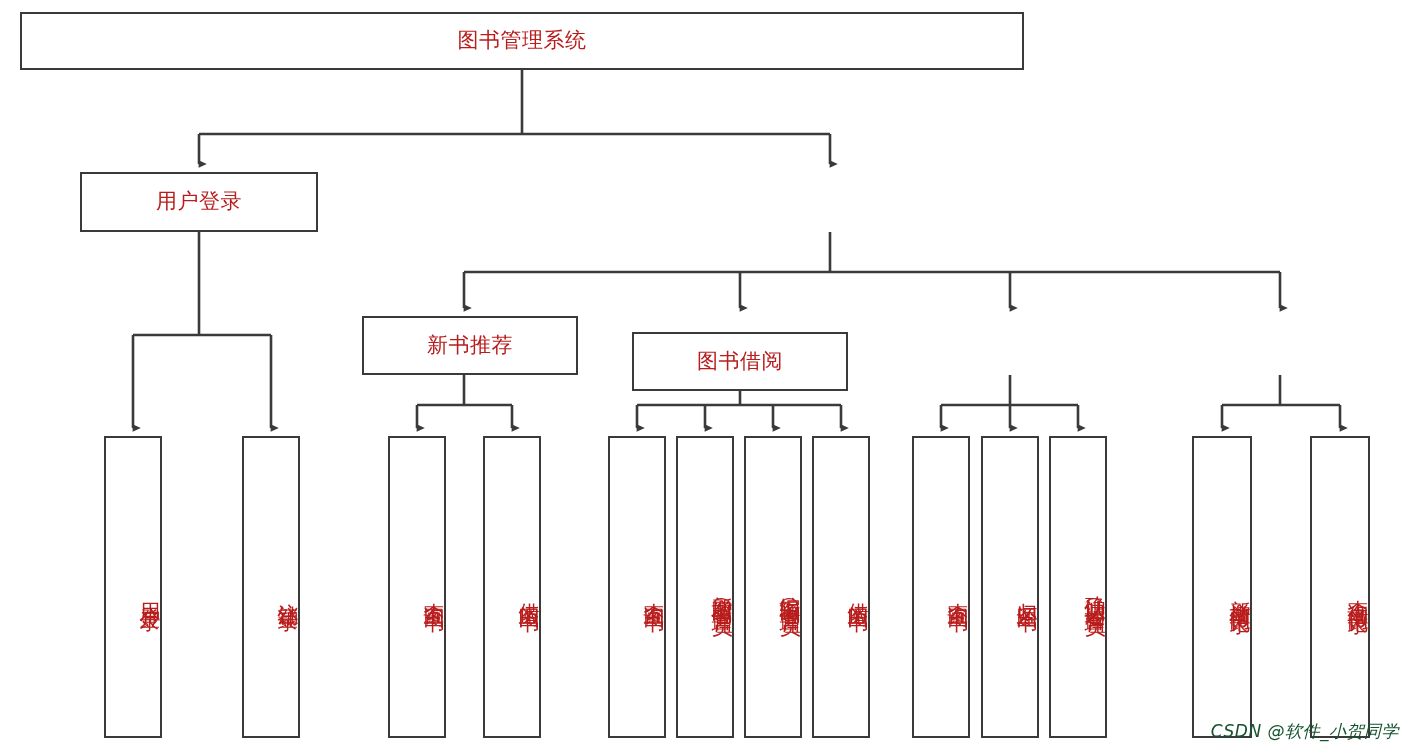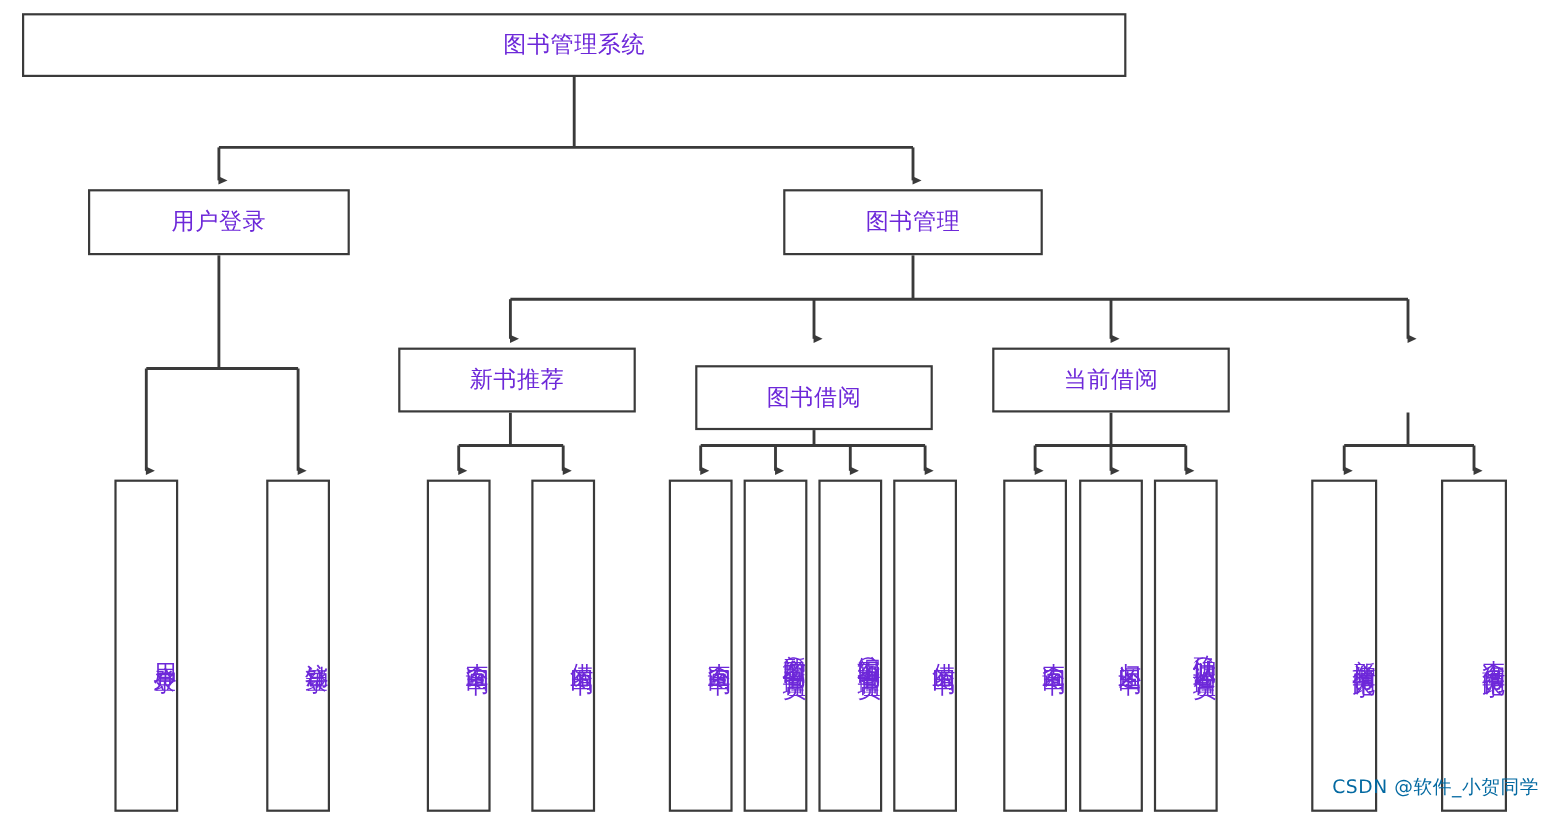--- a/index.html
+++ b/index.html
@@ -30,21 +30,21 @@
   .node {
     position: absolute;
     box-sizing: border-box;
     border: 2.5px solid #3a3a3a;
     background: #ffffff;
     display: flex;
     align-items: center;
     justify-content: center;
     text-align: right;
     line-height: 1.22;
-    color: #6d28d9;
+    color: #b91c1c;
     letter-spacing: 0.5px;
     font-family: Liberation Serif, serif;
   }
   .node.horiz {
     font-size: 21px;
   }
   .node.root {
     font-size: 21px;
   }
   .node.vert {
@@ -56,26 +56,27 @@
     align-items: flex-start;
     justify-content: center;
     line-height: 1.0;
   }
   .node.vert .vtext {
     display: block;
   }
   .watermark {
     position: absolute;
     right: 6px;
-    bottom: 20px;
+    bottom: 4px;
     font-size: 17px;
-    color: #0369a1;
+    color: #14532d;
     white-space: nowrap;
     letter-spacing: 0.5px;
     user-select: none;
+    font-style: italic;
   }
 </style>
 </head>
 <body>
 
 <div id="canvas">
 
   <svg id="wires" viewBox="0 0 1405 747" xmlns="http://www.w3.org/2000/svg">
     <defs>
       <marker id="arw" markerWidth="9" markerHeight="9" refX="4.2" refY="8.2" orient="auto-start-reverse" markerUnits="userSpaceOnUse">
@@ -126,32 +127,26 @@
     </g>
   </svg>
 
   <div class="node root" style="left:20px; top:12px; width:1004px; height:58px;">
     <span>图书管理系统</span>
   </div>
 
   <div class="node horiz" style="left:80px; top:172px; width:238px; height:60px;">
     <span>用户登录</span>
   </div>
-  <div class="node horiz" style="left:712px; top:172px; width:236px; height:60px;">
-    <span>图书管理</span>
-  </div>
 
   <div class="node horiz" style="left:362px; top:316px; width:216px; height:59px;">
     <span>新书推荐</span>
   </div>
   <div class="node horiz" style="left:632px; top:316px; width:216px; height:59px;margin-top:16px;">
     <span>图书借阅</span>
-  </div>
-  <div class="node horiz" style="left:902px; top:316px; width:216px; height:59px;">
-    <span>当前借阅</span>
   </div>
 
   <div class="node vert" style="left:104px; top:436px; width:58px; height:302px;">
     <span class="vtext">用户登录</span>
   </div>
   <div class="node vert" style="left:242px; top:436px; width:58px; height:302px;">
     <span class="vtext">注销登录</span>
   </div>
 
   <div class="node vert" style="left:388px; top:436px; width:58px; height:302px;">

